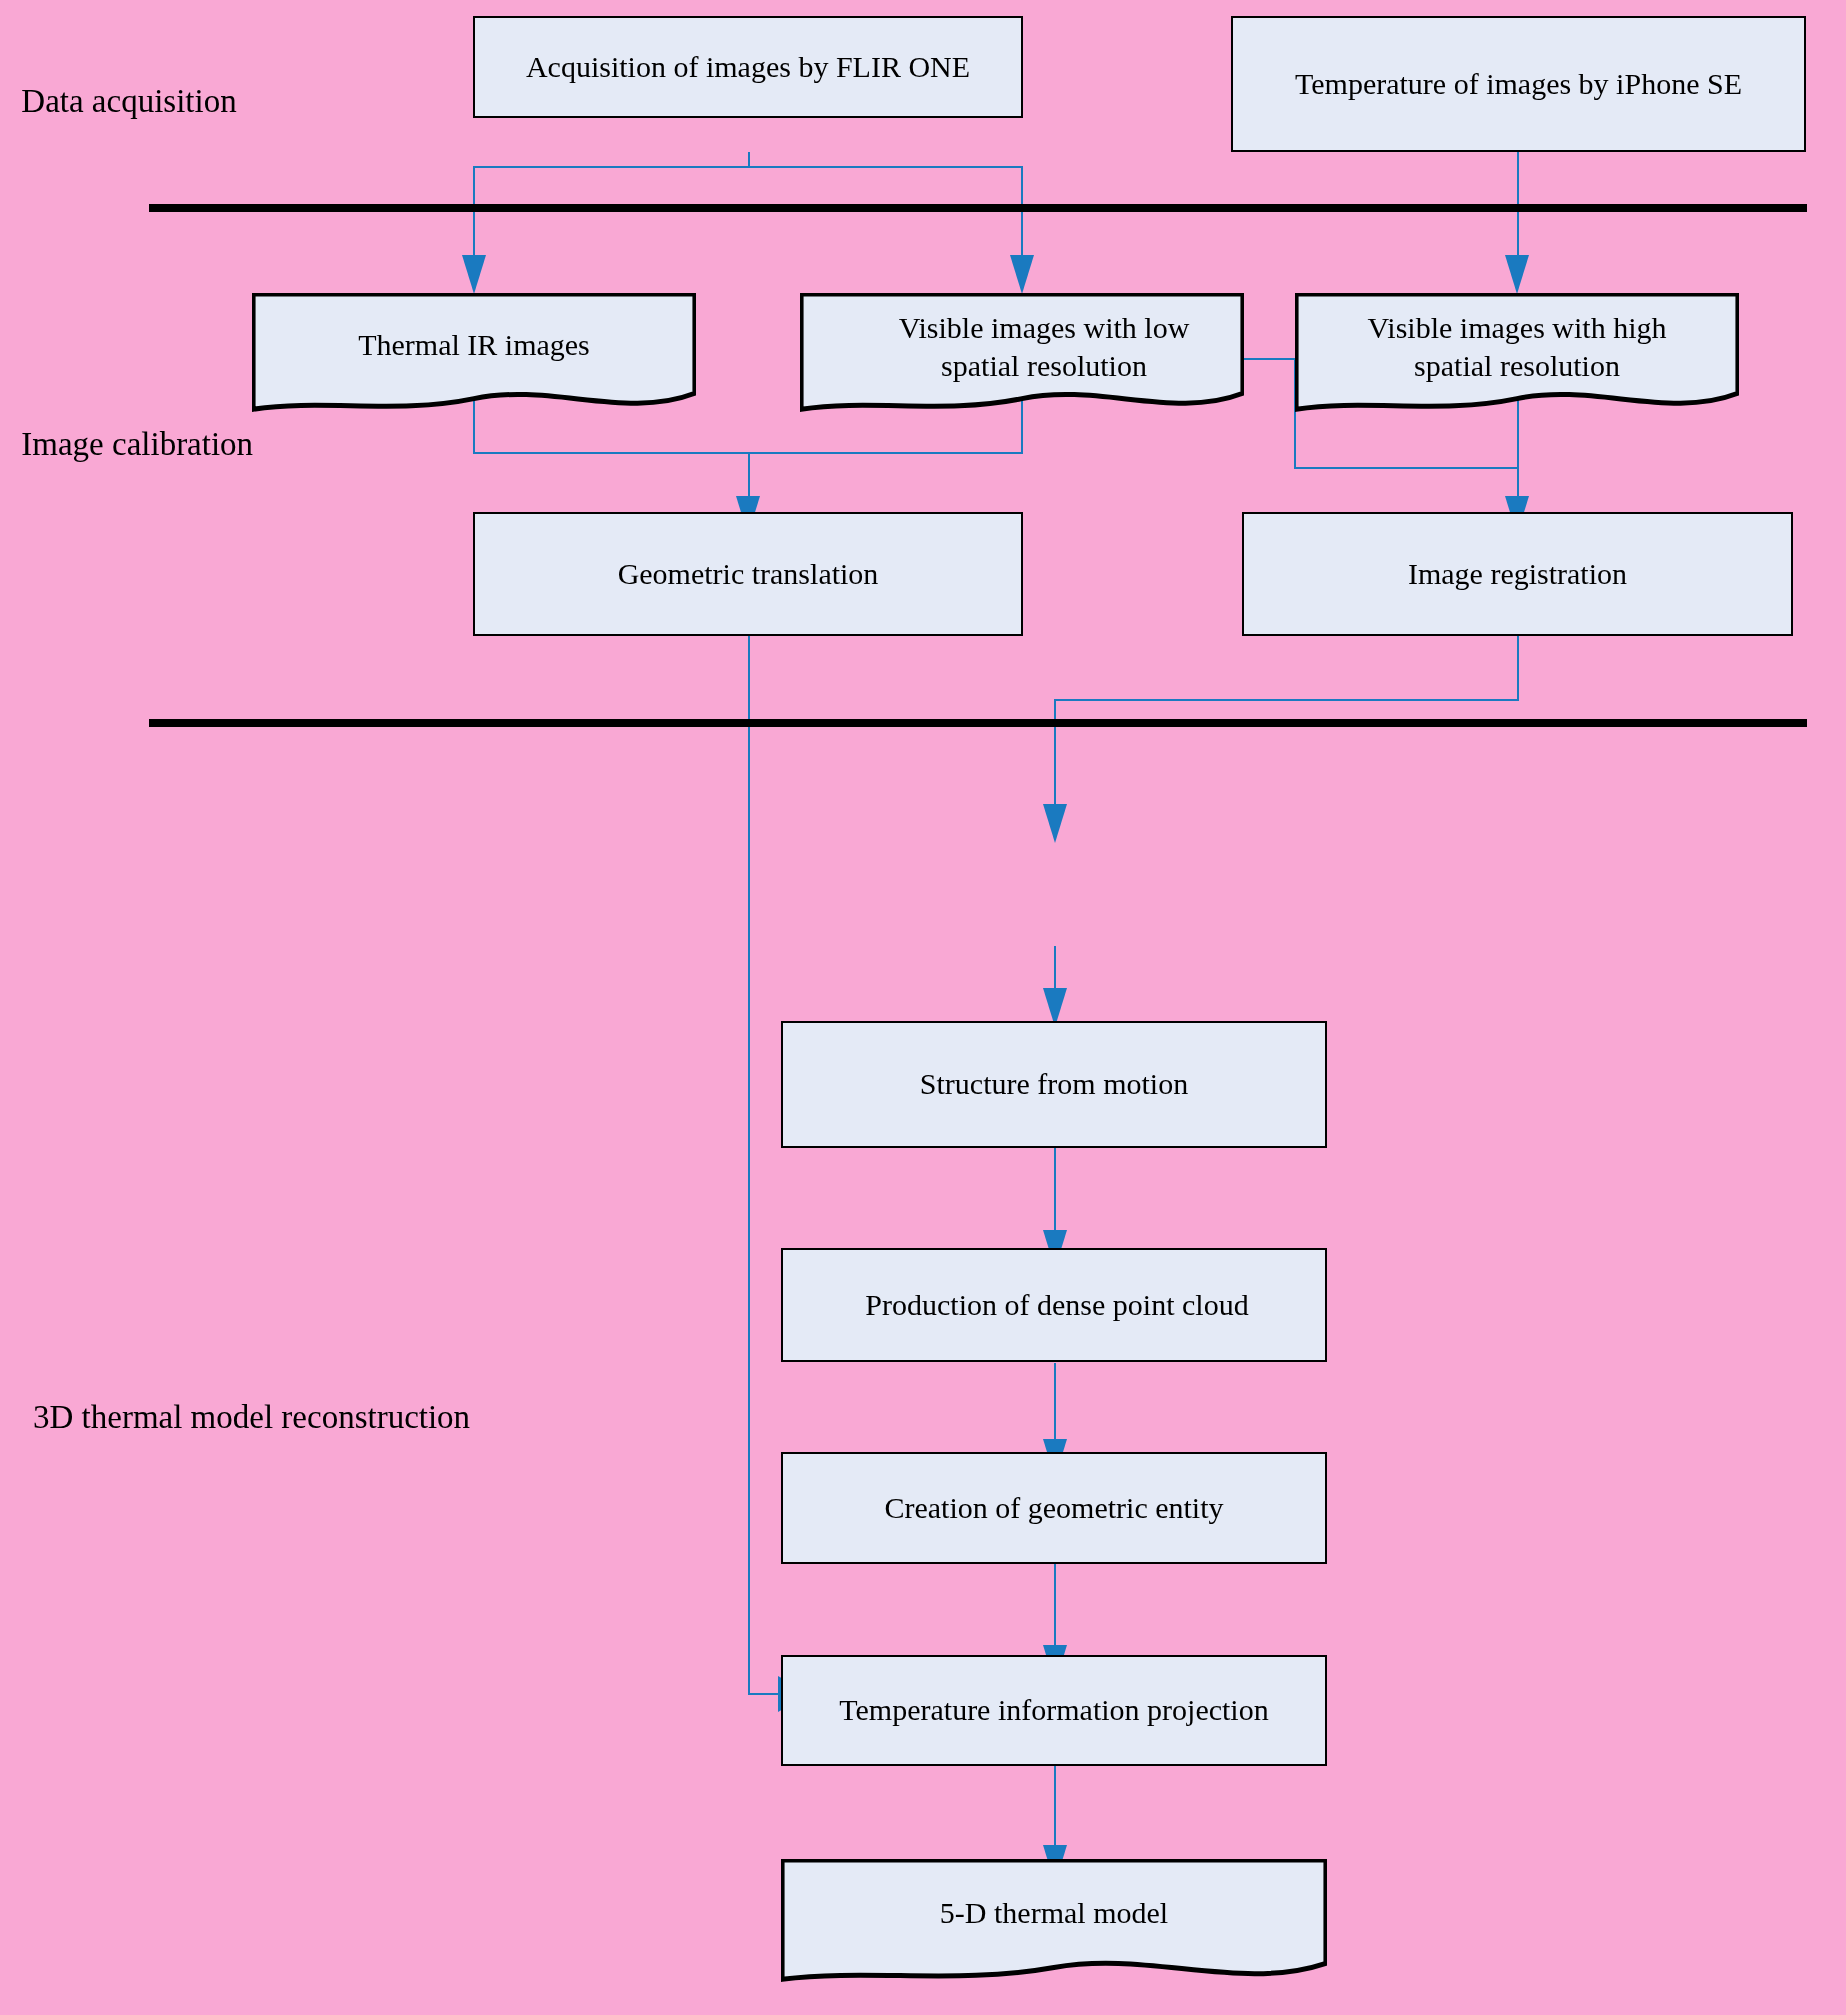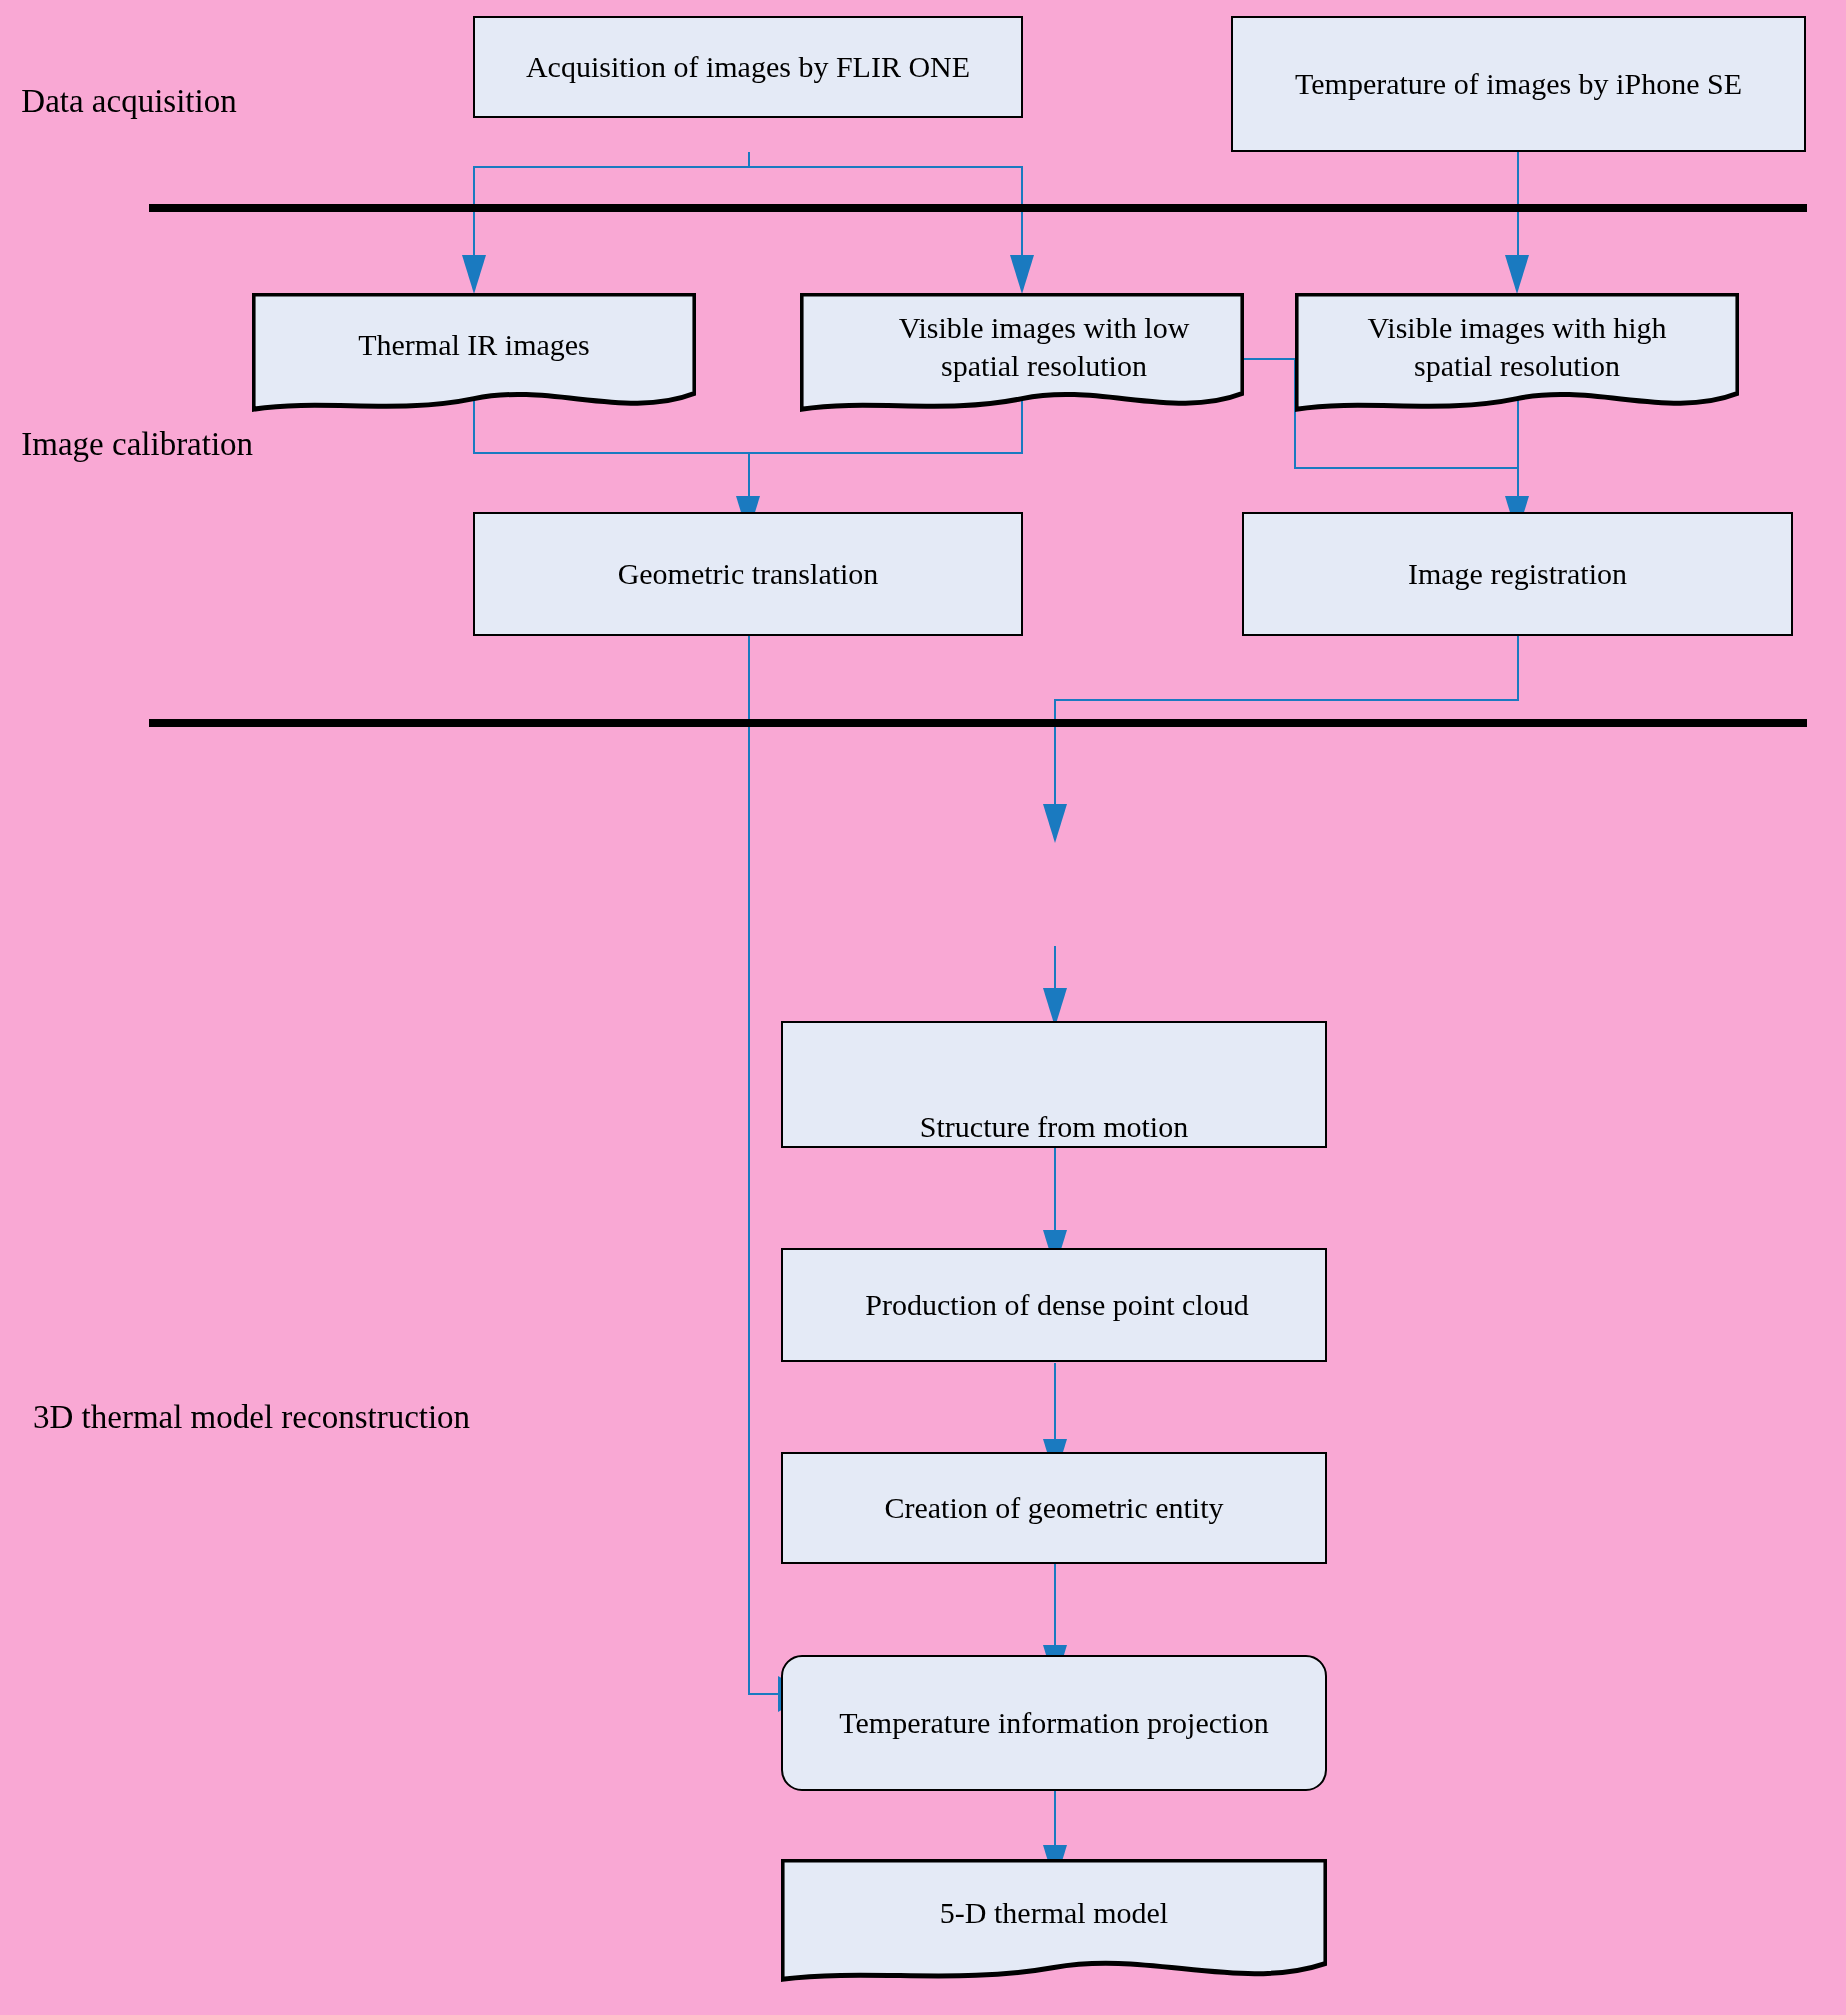--- a/index.html
+++ b/index.html
@@ -200,33 +200,33 @@
 
   <div class="node rect" style="left:473px; top:512px; width:550px; height:124px;">
     <span>Geometric translation</span>
   </div>
 
   <div class="node rect" style="left:1242px; top:512px; width:551px; height:124px;">
     <span>Image registration</span>
   </div>
 
 
-  <div class="node rect" style="left:781px; top:1021px; width:546px; height:127px;align-items:flex-end;">
+  <div class="node rect" style="left:781px; top:1021px; width:546px; height:127px;">
     <span>Structure from motion</span>
   </div>
 
   <div class="node rect" style="left:781px; top:1248px; width:546px; height:114px;padding-left:20px;">
     <span>Production of dense point cloud</span>
   </div>
 
   <div class="node rect" style="left:781px; top:1452px; width:546px; height:112px;">
     <span>Creation of geometric entity</span>
   </div>
 
-  <div class="node rect" style="left:781px; top:1655px; width:546px; height:136px;border-radius:21px;">
+  <div class="node rect" style="left:781px; top:1655px; width:546px; height:111px;">
     <span>Temperature information projection</span>
   </div>
 
   <div class="node doc one-line" style="left:781px; top:1859px; width:546px; height:133px;">
     <svg class="doc-svg" viewBox="0 0 1024 250" preserveAspectRatio="none">
       <path d="M2,2 L1022,2 L1022,196 C860,250 690,172 512,204 C334,236 164,206 2,226 Z" fill="#e4eaf6" stroke="#000000" stroke-width="5" vector-effect="non-scaling-stroke"></path>
     </svg>
     <div class="doc-text">5-D thermal model</div>
   </div>
 

